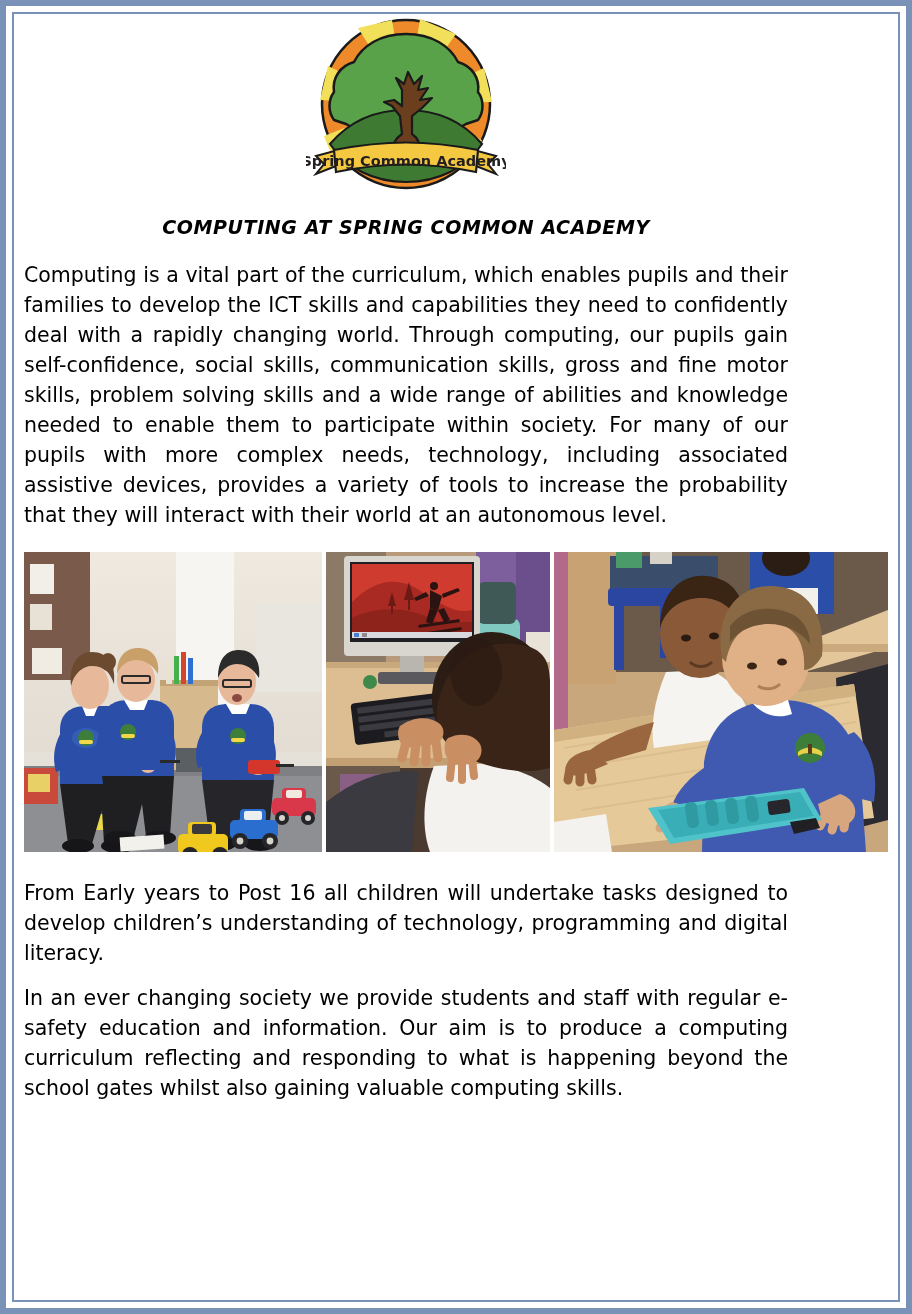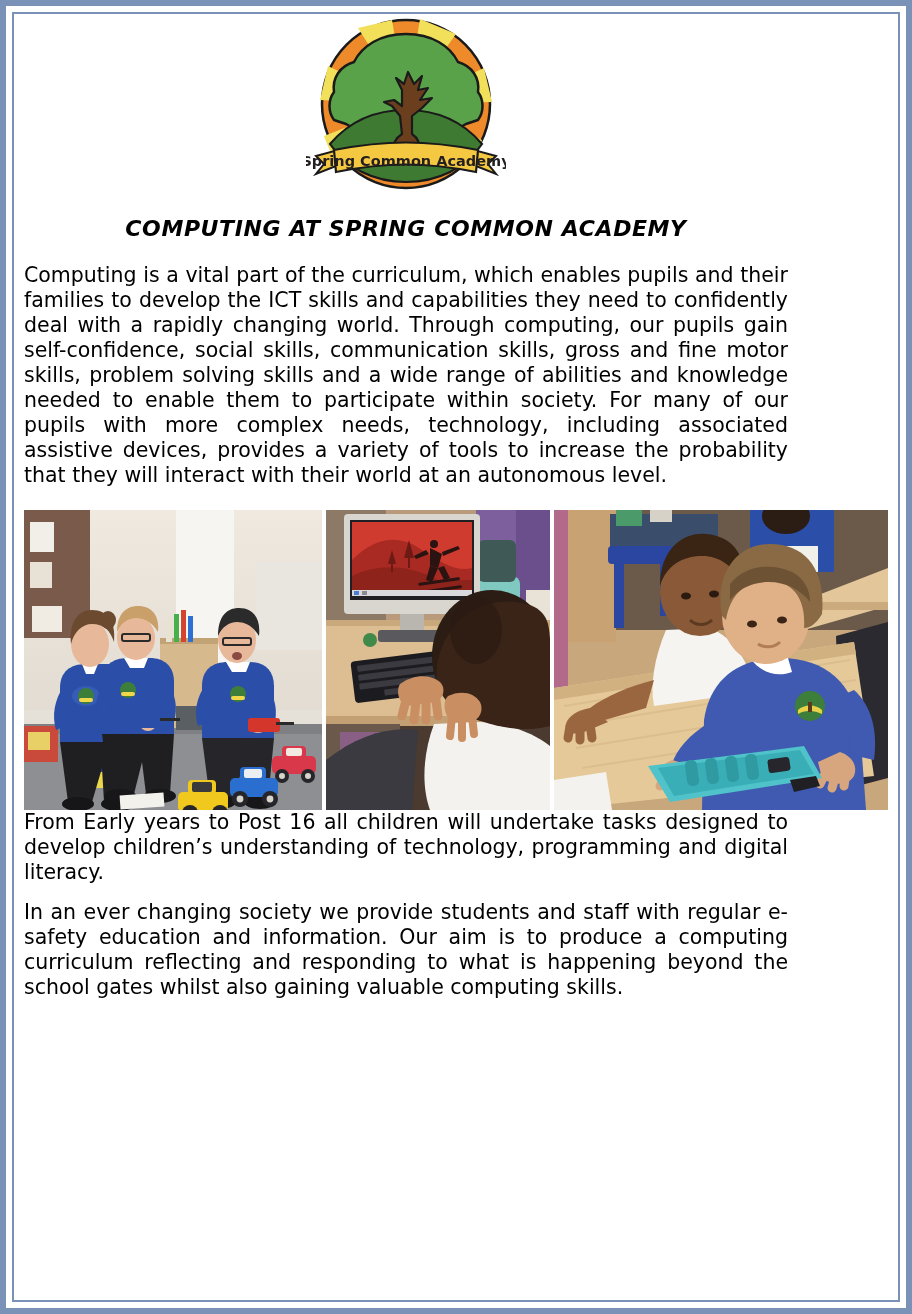--- a/index.html
+++ b/index.html
@@ -55,37 +55,37 @@
     display: block;
   }
 
   
   .doc-title {
     margin: 14px 0 0 0;
     text-align: center;
     font-family: "DejaVu Sans", sans-serif;
     font-weight: bold;
     font-style: italic;
-    font-size: 22px;
+    font-size: 19px;
     letter-spacing: 0.6px;
     color: #000000;
   }
 
   
   .body-text {
     font-family: "DejaVu Sans", sans-serif;
     font-size: 20.5px;
-    line-height: 25px;
+    line-height: 30px;
     color: #000000;
     text-align: justify;
     text-justify: inter-word;
     margin: 0;
   }
   #para-intro { margin-top: 22px; }
-  #para-tasks { }
+  #para-tasks { margin-top: 26px; }
   #para-esafety { margin-top: 15px; }
 
   
   .photo-strip {
     display: flex;
     gap: 4px;
     margin-top: 22px;
     width: 864px;
     height: 300px;
   }

